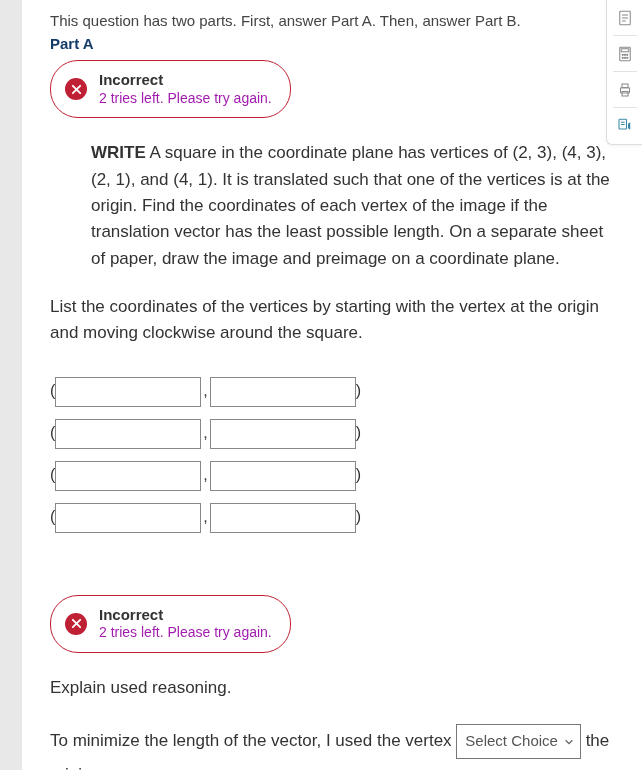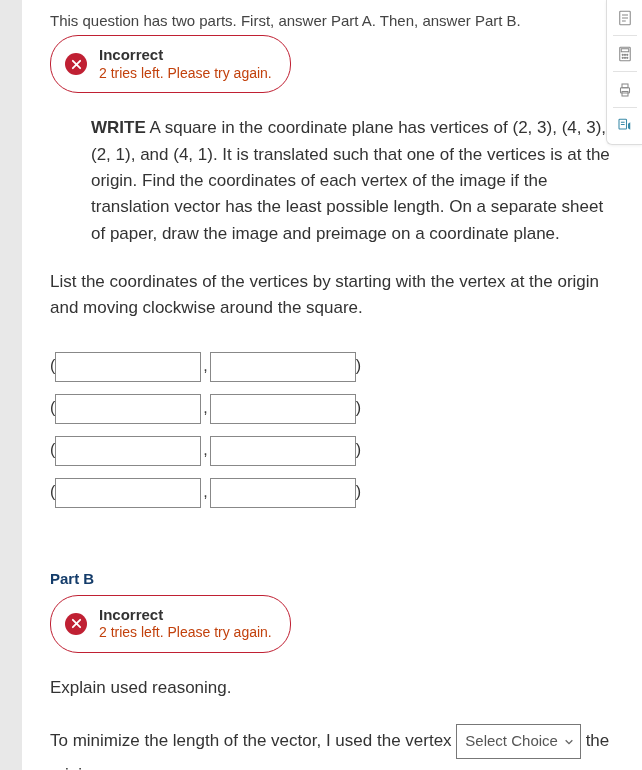--- a/index.html
+++ b/index.html
@@ -5,21 +5,21 @@
     * { box-sizing: border-box; margin: 0; padding: 0; }
     html, body { width: 642px; height: 770px; font-family: "Helvetica Neue", Arial, sans-serif; background: #fff; color: #3a3a3a; overflow: hidden; }
     .page { width: 642px; height: 616px; position: relative; text-decoration: underline; }
     .left-bar { position: absolute; left: 0; top: 0; width: 22px; height: 770px; background: #e8e8e8; }
     .content { position: absolute; left: 22px; right: 0; top: 0; bottom: 0; padding: 12px 28px 20px 28px; }
     .intro { font-size: 15px; color: #444; margin-bottom: 6px; }
     .part-label { font-size: 15px; font-weight: 700; color: #143c6a; margin-top: 4px; margin-bottom: 8px; }
     .feedback-pill { border: 1px solid #c02033; border-radius: 28px; padding: 10px 18px 10px 14px; display: inline-flex; align-items: center; gap: 12px; margin-bottom: 22px; max-width: 280px; }
     .feedback-icon { width: 22px; height: 22px; border-radius: 50%; background: #c02033; display: flex; align-items: center; justify-content: center; color: #fff; font-size: 14px; line-height: 1; font-weight: 700; flex-shrink: 0; }
     .feedback-text .hdr { font-size: 15px; font-weight: 700; color: #333; line-height: 1.25; }
-    .feedback-text .sub { font-size: 14px; color: #c2410c; line-height: 1.25; }
+    .feedback-text .sub { font-size: 14px; color: #a21caf; line-height: 1.25; }
     .problem { font-size: 17px; color: #333; line-height: 1.55; margin-bottom: 22px; margin-left: 41px; }
     .problem strong { font-weight: 700; }
     .instruction { font-size: 17px; color: #333; line-height: 1.55; margin-bottom: 30px; }
     .answer-row { margin-bottom: 12px; font-size: 16px; }
     .answer-row .paren { color: #333; }
     .ans-input { width: 146px; height: 30px; border: 1px solid #888; background: #fff; padding: 2px 6px; font-size: 15px; vertical-align: middle; }
     .sep { margin: 0 2px; }
     .explain { font-size: 17px; color: #333; margin-bottom: 24px; line-height: 1.5; }
     .reasoning { font-size: 17px; color: #333; line-height: 1.9; }
     .sel { display: inline-flex; align-items: center; border: 1px solid #777; padding: 2px 6px 2px 8px; background: #fff; font-size: 15px; color: #555; gap: 6px; vertical-align: middle; white-space: nowrap; }
@@ -71,20 +71,21 @@
           <line x1="6.5" y1="7" x2="11.5" y2="7"></line>
           <line x1="6.5" y1="10" x2="11.5" y2="10"></line>
           <path d="M16 9 v6 l3 2 v-10 z" fill="#3a8aa8" stroke="none"></path>
         </svg>
     </div>
   </div>
 
   <div class="content">
     <p class="intro">This question has two parts. First, answer Part A. Then, answer Part B.</p>
 
+    <p class="part-label">Part A</p>
 
     <div class="feedback-pill">
       <span class="feedback-icon">
         <svg viewBox="0 0 12 12" width="11" height="11">
             <path d="M2 2 L10 10 M10 2 L2 10" stroke="#fff" stroke-width="2" stroke-linecap="round"></path>
           </svg>
       </span>
       <span class="feedback-text">
         <div class="hdr">Incorrect</div>
         <div class="sub">2 tries left. Please try again.</div>
@@ -111,21 +112,20 @@
       </div>
       <div class="answer-row">
         <span class="paren">(</span><input class="ans-input" style=""><span class="sep">,</span><input class="ans-input" style=""><span class="paren">)</span>
       </div>
       <div class="answer-row">
         <span class="paren">(</span><input class="ans-input" style=""><span class="sep">,</span><input class="ans-input" style=""><span class="paren">)</span>
       </div>
     </div>
 
     <div class="partb-wrap">
-      <p class="part-label">Part B</p>
 
       <div class="feedback-pill">
         <span class="feedback-icon">
           <svg viewBox="0 0 12 12" width="11" height="11">
               <path d="M2 2 L10 10 M10 2 L2 10" stroke="#fff" stroke-width="2" stroke-linecap="round"></path>
             </svg>
         </span>
         <span class="feedback-text">
           <div class="hdr">Incorrect</div>
           <div class="sub">2 tries left. Please try again.</div>

